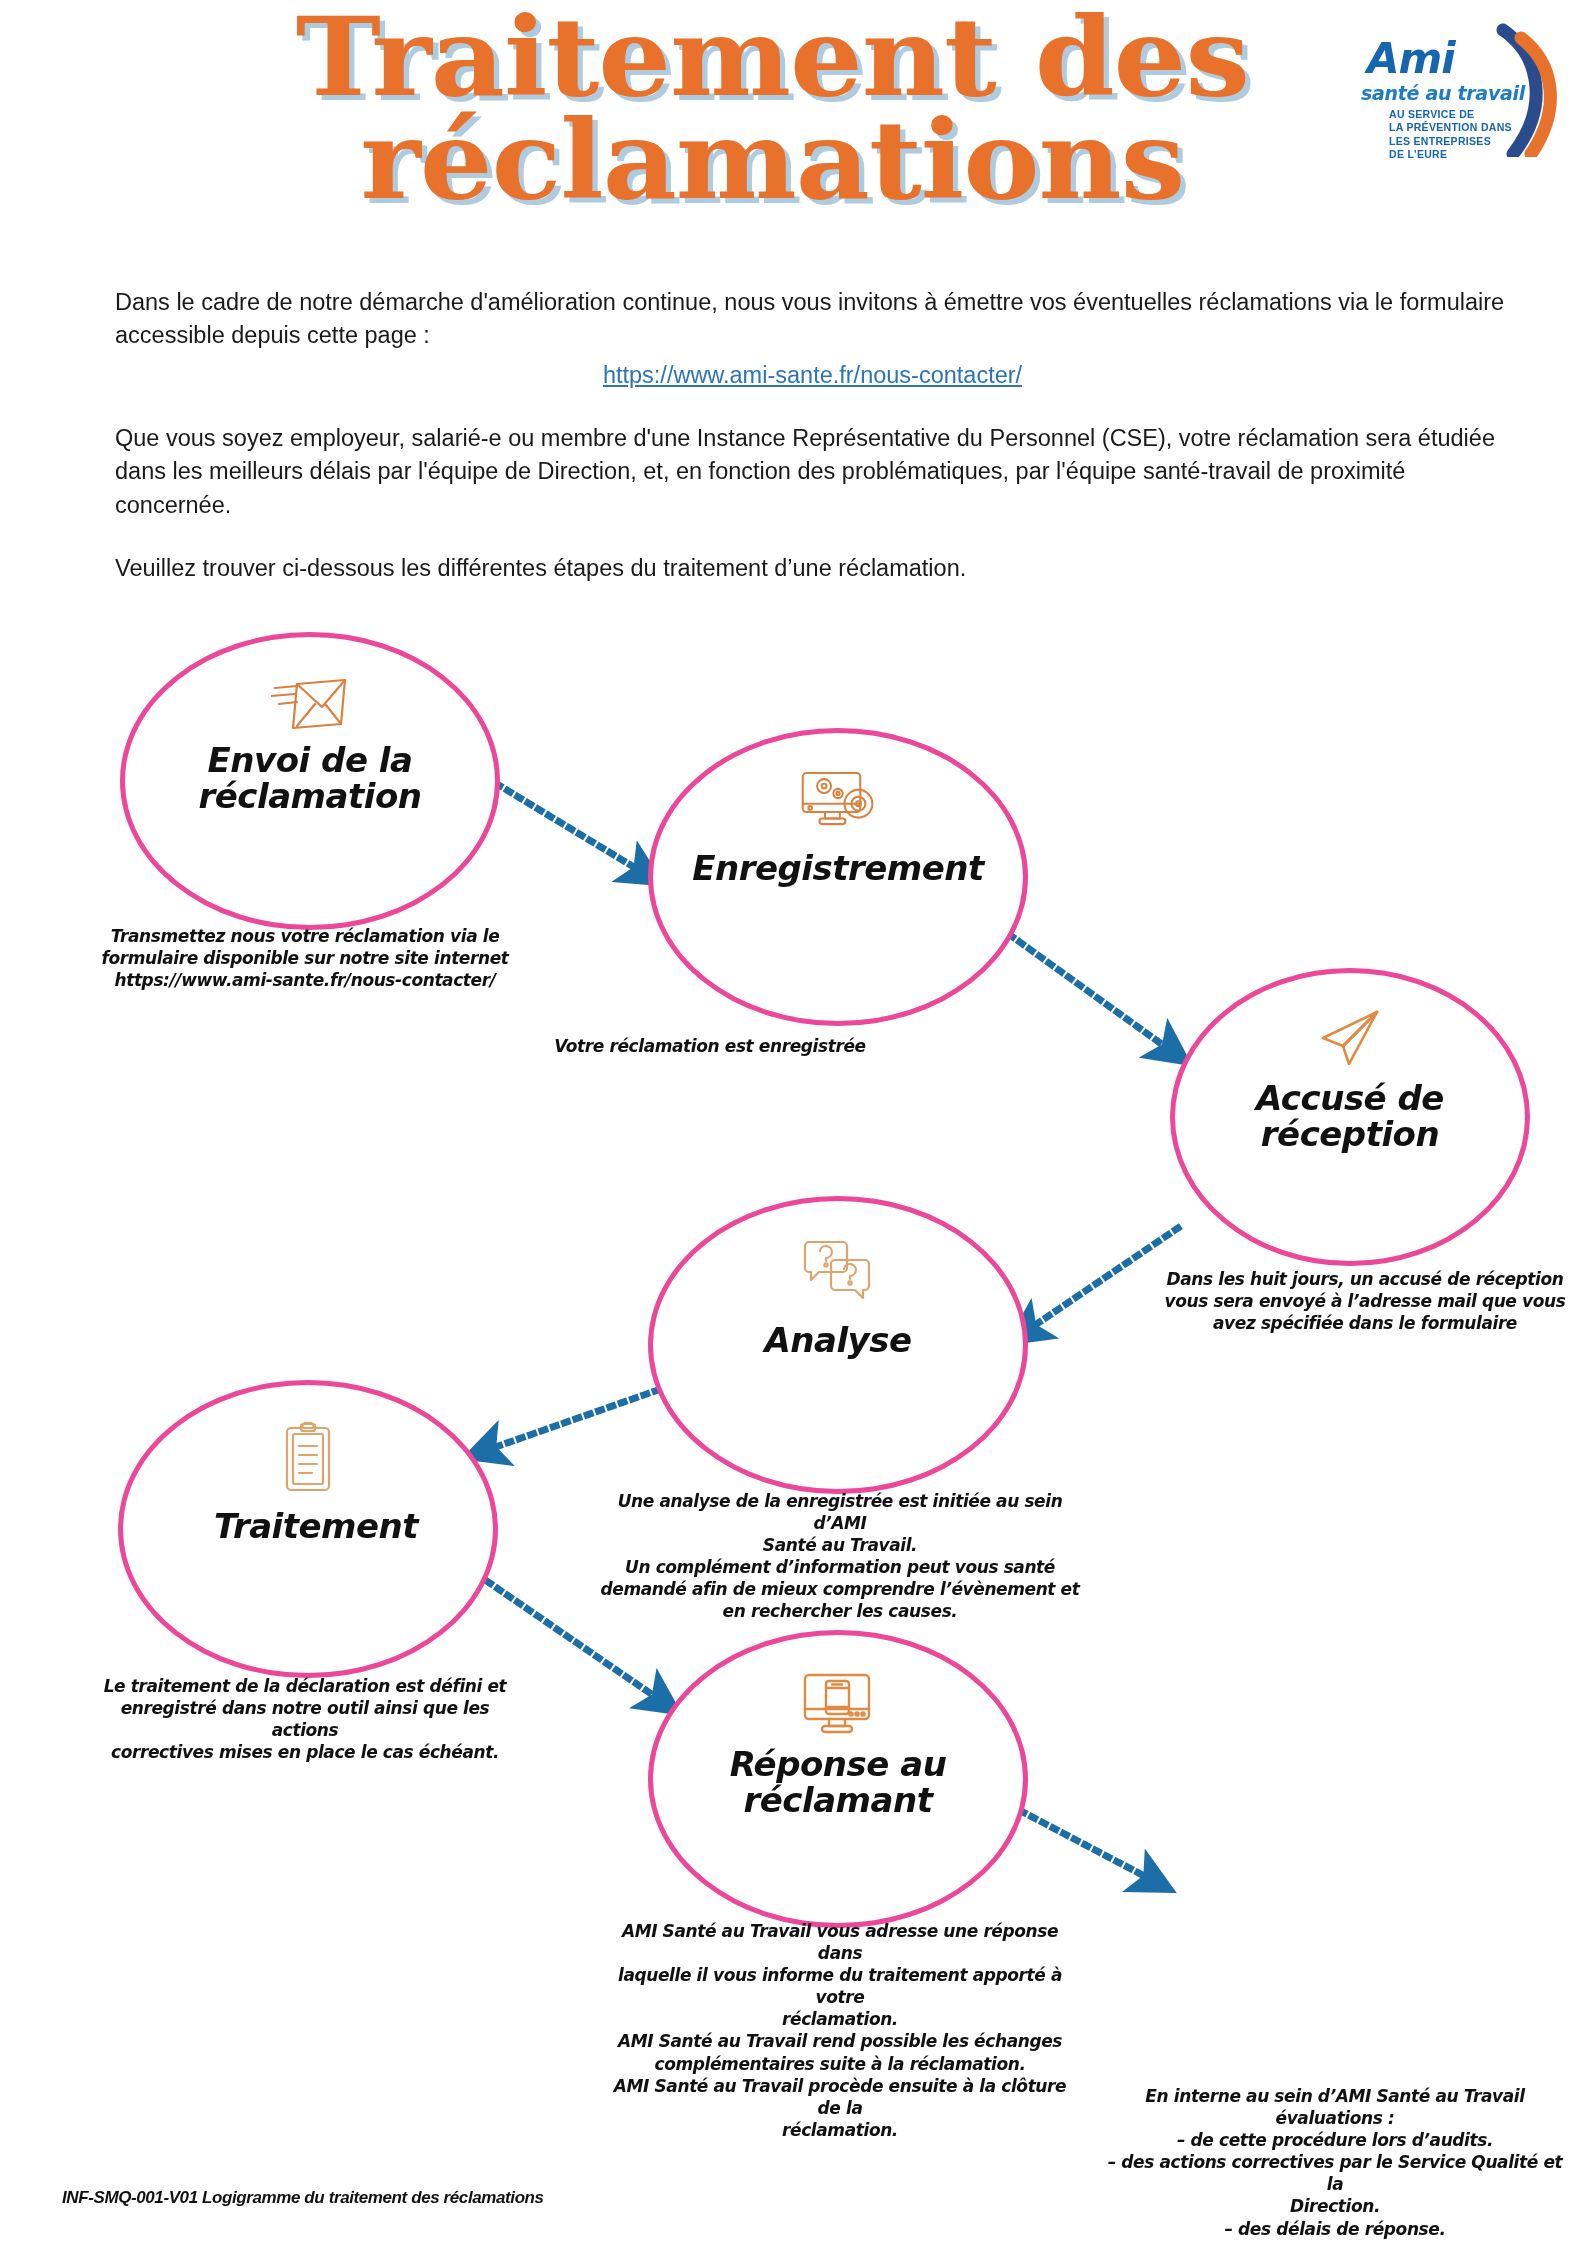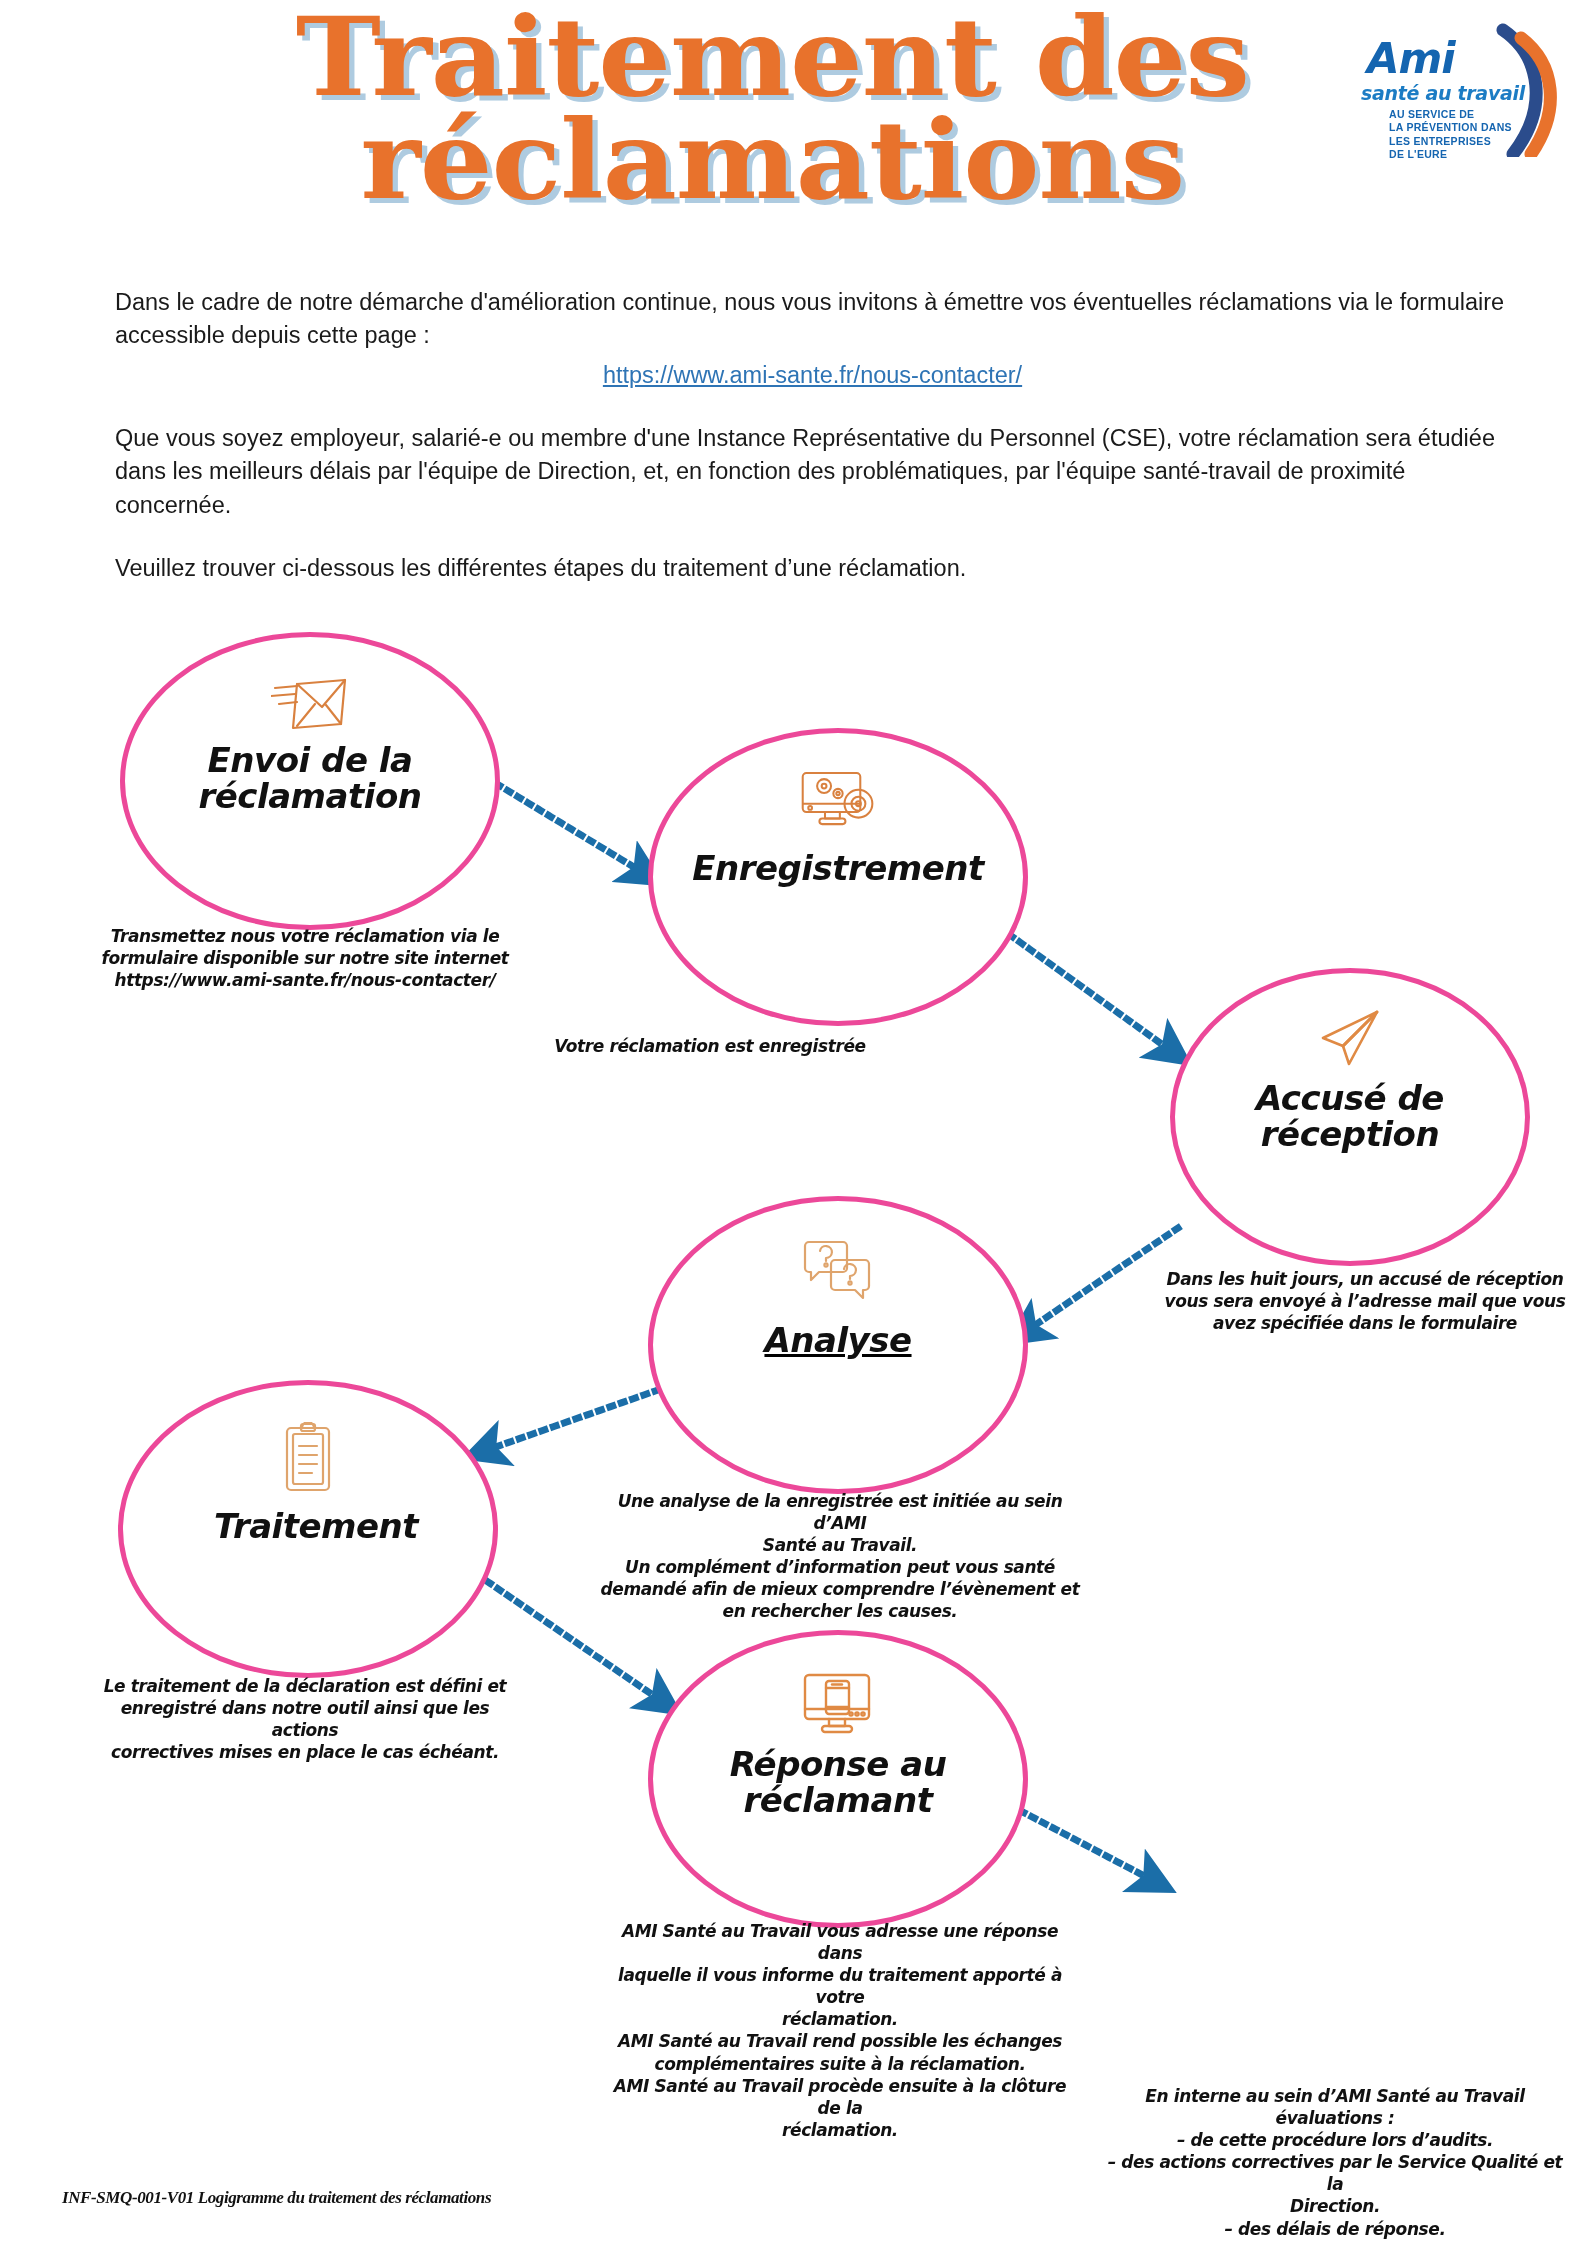--- a/index.html
+++ b/index.html
@@ -112,21 +112,21 @@
     font-size:17px;
     line-height:1.30;
     color:#111;
     text-align:center;
     letter-spacing:-0.4px;
   }
 
   .footer{
     position:absolute;
     left:62px;bottom:37px;
-    font-family:Liberation Serif, serif;
+    font-family:Liberation Sans, sans-serif;
     font-weight:bold;font-style:italic;
     font-size:17px;color:#111;
     letter-spacing:-0.4px;
   }
 </style>
 </head>
 <body>
 
 <div class="page">
 
@@ -241,21 +241,21 @@
       <span style="display:block">Accusé de</span>
       <span style="display:block">réception</span>
     </span>
   </div>
   <div class="cap" style="left:1155px;top:1268px;width:420px;">
     <div>Dans les huit jours, un accusé de réception</div>
     <div>vous sera envoyé à l’adresse mail que vous</div>
     <div>avez spécifiée dans le formulaire</div>
   </div>
 
-  <div class="node" style="left:648px;top:1196px;width:370px;height:288px;text-decoration:underline;">
+  <div class="node" style="left:648px;top:1196px;width:370px;height:288px;">
     <span class="ico">
       <svg width="70" height="64" viewBox="0 0 70 64">
         <g fill="none" stroke="#DFA46C" stroke-width="2.2" stroke-linejoin="round" stroke-linecap="round">
           <path d="M6 4 H40 a4 4 0 0 1 4 4 V30 a4 4 0 0 1 -4 4 H16 L8 42 V34 H6 a4 4 0 0 1 -4 -4 V8 a4 4 0 0 1 4 -4 Z"></path>
           <path d="M17 13 a6 6 0 1 1 6 7 v3"></path>
           <circle cx="23" cy="27" r="1.6"></circle>
           <path d="M32 22 H62 a4 4 0 0 1 4 4 V48 a4 4 0 0 1 -4 4 H60 V60 L52 52 H32 a4 4 0 0 1 -4 -4 V26 a4 4 0 0 1 4 -4 Z"></path>
           <path d="M41 31 a6 6 0 1 1 6 7 v3"></path>
           <circle cx="47" cy="45" r="1.6"></circle>
         </g>

